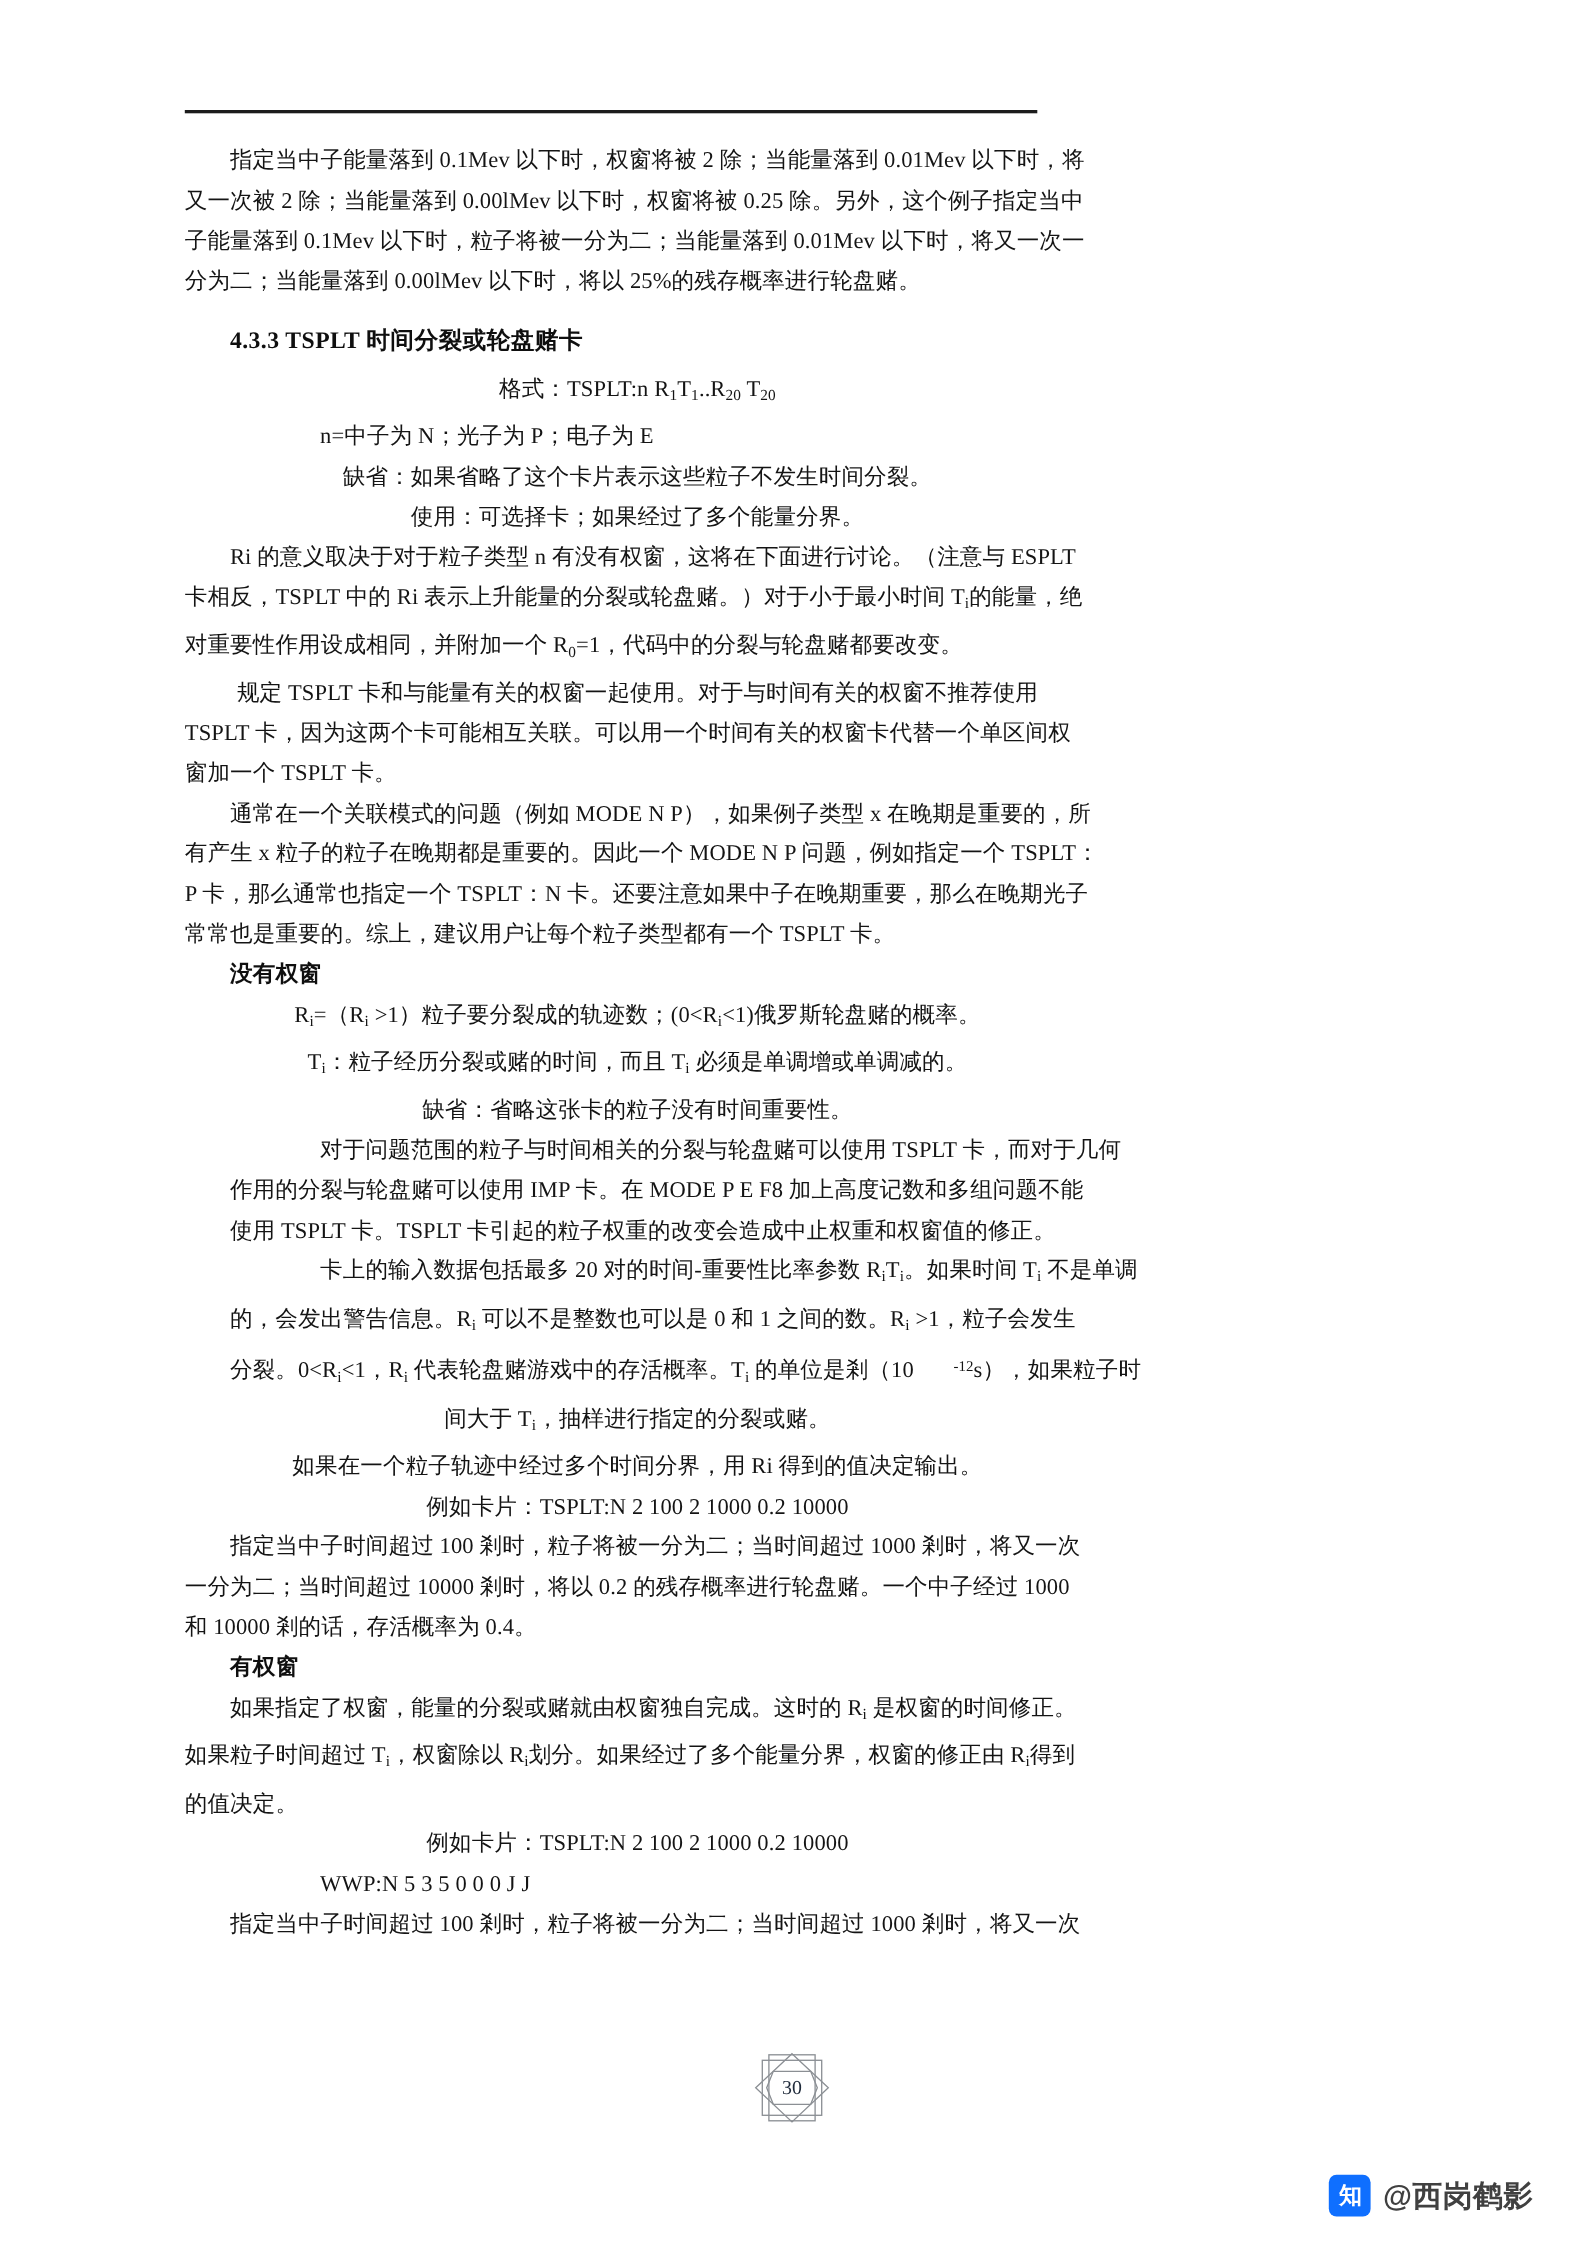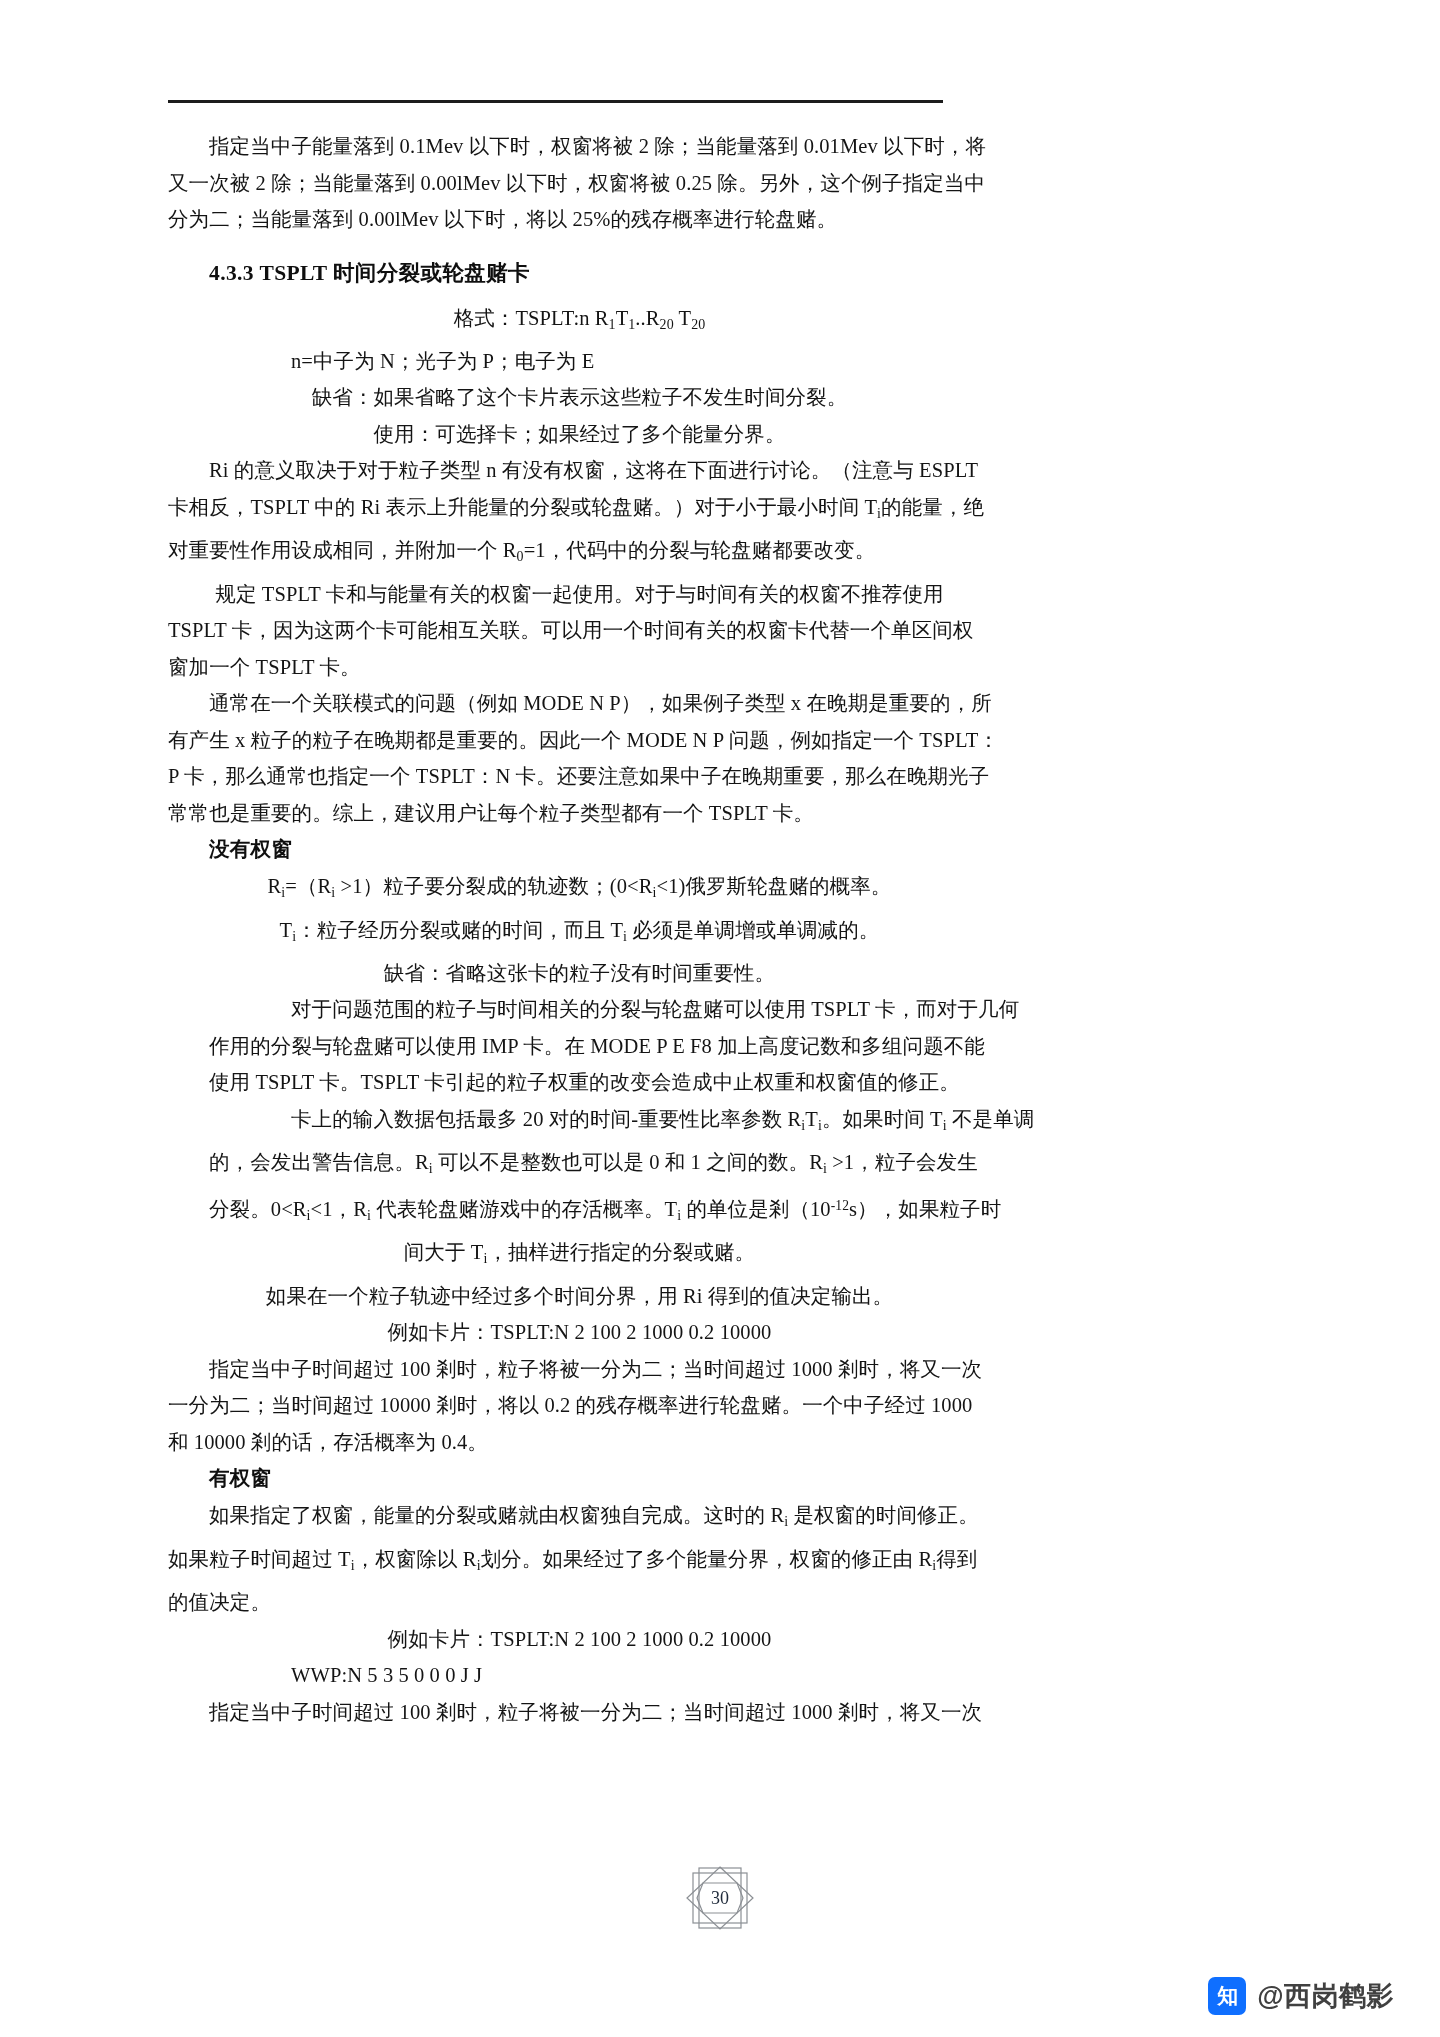--- a/index.html
+++ b/index.html
@@ -61,21 +61,21 @@
   .subheading {
     font-weight: bold;
     font-size: 20.5px;
     line-height: 37px;
     padding-left: 41px;
     letter-spacing: 0.3px;
     color: #0f0f0f;
   }
 
   sub { font-size: 0.68em; vertical-align: -0.28em; }
-  sup { font-size: 0.66em; vertical-align: 0.46em; }
+  sup { font-size: 0.66em; vertical-align: 0.46em; margin-left: 36px; }
 
   
   .folio {
     position: absolute;
     left: 0;
     top: 1865px;
     width: 1440px;
     text-align: center;
   }
   .folio-wrap {
@@ -135,20 +135,21 @@
 
 <div class="page">
 
   <div class="header-rule"></div>
 
   <div class="content">
 
 
     <div class="line ind-1">指定当中子能量落到 0.1Mev 以下时，权窗将被 2 除；当能量落到 0.01Mev 以下时，将</div>
     <div class="line">又一次被 2 除；当能量落到 0.00lMev 以下时，权窗将被 0.25 除。另外，这个例子指定当中</div>
+    <div class="line">子能量落到 0.1Mev 以下时，粒子将被一分为二；当能量落到 0.01Mev 以下时，将又一次一</div>
     <div class="line">分为二；当能量落到 0.00lMev 以下时，将以 25%的残存概率进行轮盘赌。</div>
 
     <div class="gap-md"></div>
 
     <div class="heading">4.3.3 TSPLT 时间分裂或轮盘赌卡</div>
 
     <div class="gap-sm"></div>
 
     <div class="line ind-1">格式：TSPLT:n R<sub>1</sub>T<sub>1</sub>..R<sub>20</sub> T<sub>20</sub></div>
     <div class="line ind-3">n=中子为 N；光子为 P；电子为 E</div>

